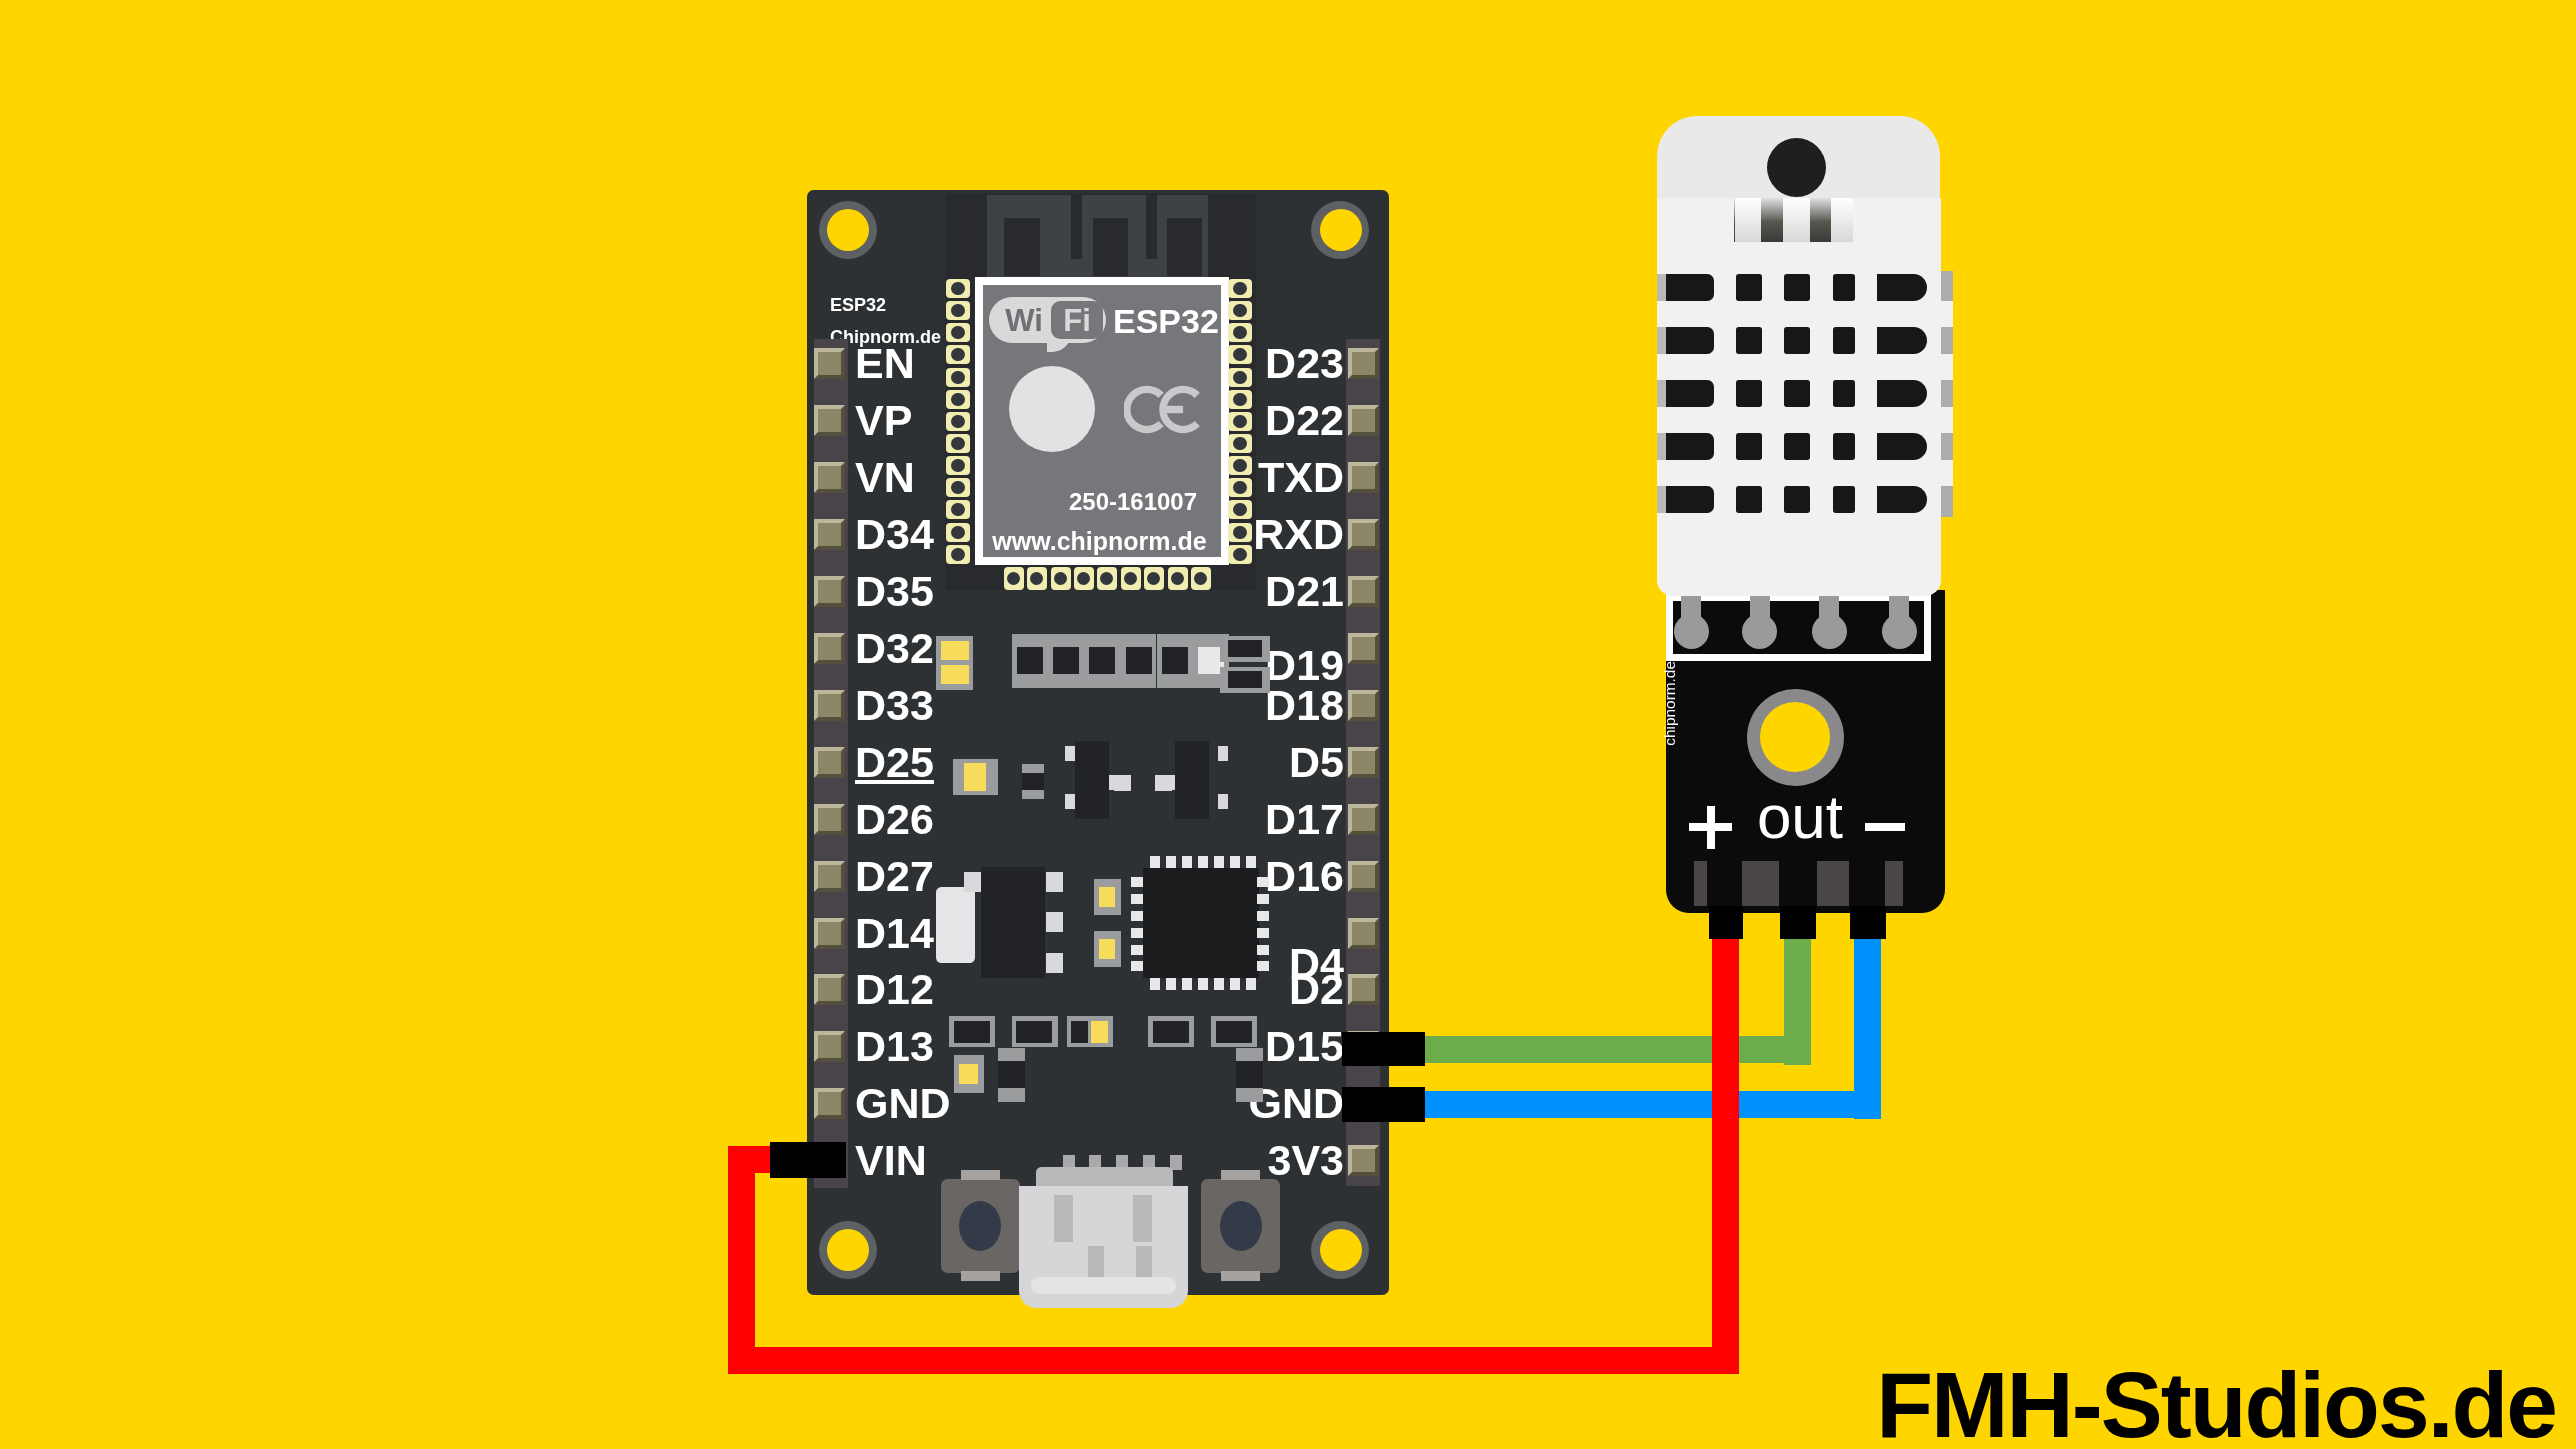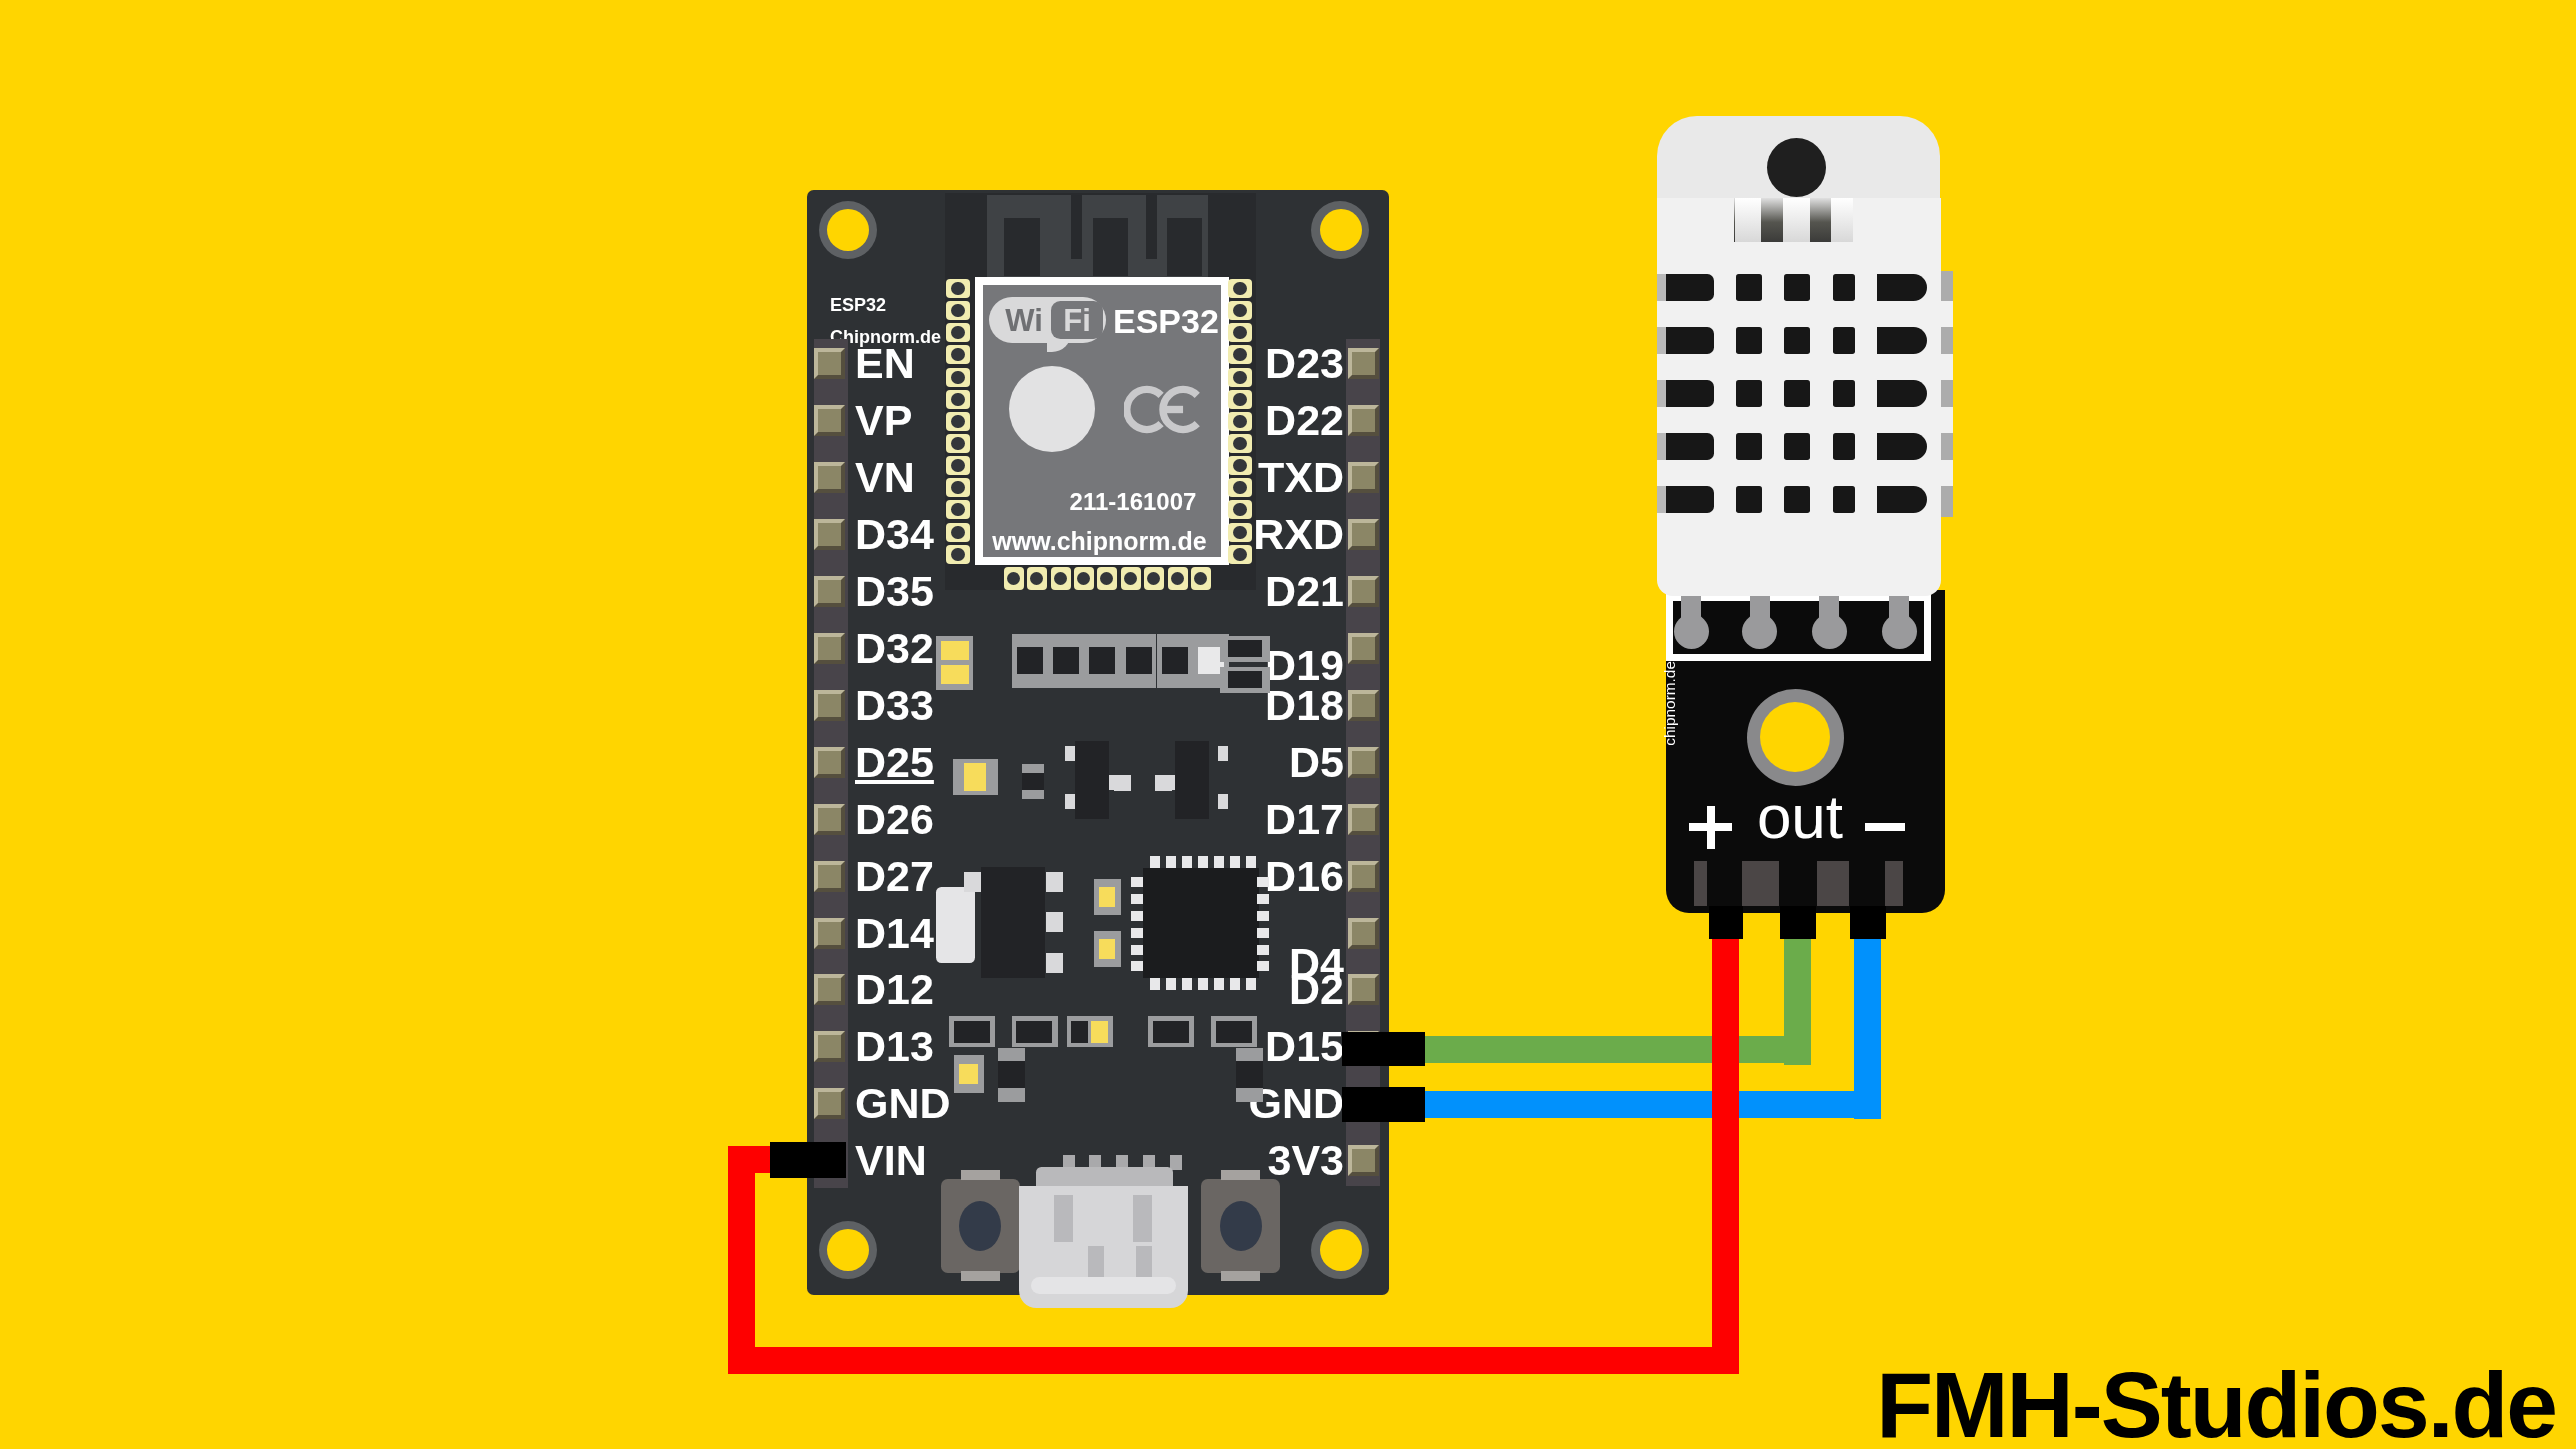--- a/index.html
+++ b/index.html
@@ -255,21 +255,21 @@
   <div class="abs" style="left:1051px;top:303px;width:52px;text-align:center;color:#D9D9DA;font-size:31px;font-weight:bold;line-height:35px;">Fi</div>
   <div class="abs" style="left:1113px;top:303px;color:#fff;font-size:34px;font-weight:bold;line-height:36px;">ESP32</div>
 
   <div class="abs" style="left:1009px;top:366px;width:86px;height:86px;border-radius:50%;background:#E2E2E3;"></div>
   <svg class="abs" style="left:1124px;top:376px;" width="94" height="67" viewBox="0 0 140 100">
     <path d="M 55.2 28.8 A 30 30 0 1 0 55.2 71.2" stroke="#C9C9CB" stroke-width="11" fill="none"></path>
     <path d="M 109.2 28.8 A 30 30 0 1 0 109.2 71.2" stroke="#C9C9CB" stroke-width="11" fill="none"></path>
     <path d="M 60 50 H 88" stroke="#C9C9CB" stroke-width="11" fill="none"></path>
   </svg>
 
-  <div class="abs" style="left:999px;top:488px;width:268px;text-align:center;color:#fff;font-size:24px;font-weight:bold;">211-161007</div>
+  <div class="abs" style="left:999px;top:488px;width:268px;text-align:center;color:#fff;font-size:24px;font-weight:bold;">250-161007</div>
   <div class="abs" style="left:979px;top:527px;width:241px;text-align:center;color:#fff;font-size:25px;font-weight:bold;">www.chipnorm.de</div>
 
   <div class="smdframe" style="left:936px;top:636px;width:37px;height:54px;"></div>
   <div class="smdyellow" style="left:941px;top:641px;width:27.5px;height:19px;"></div>
   <div class="smdyellow" style="left:941px;top:665px;width:27.5px;height:19px;"></div>
   <div id="resistor-row">
       <div class="smdframe" style="left: 1012px; top: 634px; width: 36px; height: 54px;"></div>
       <div class="smdbody" style="left: 1017px; top: 647px; width: 25.5px; height: 27px; background: rgb(34, 35, 38);"></div>
       <div class="smdframe" style="left: 1048px; top: 634px; width: 36px; height: 54px;"></div>
       <div class="smdbody" style="left: 1053px; top: 647px; width: 25.5px; height: 27px; background: rgb(34, 35, 38);"></div>

